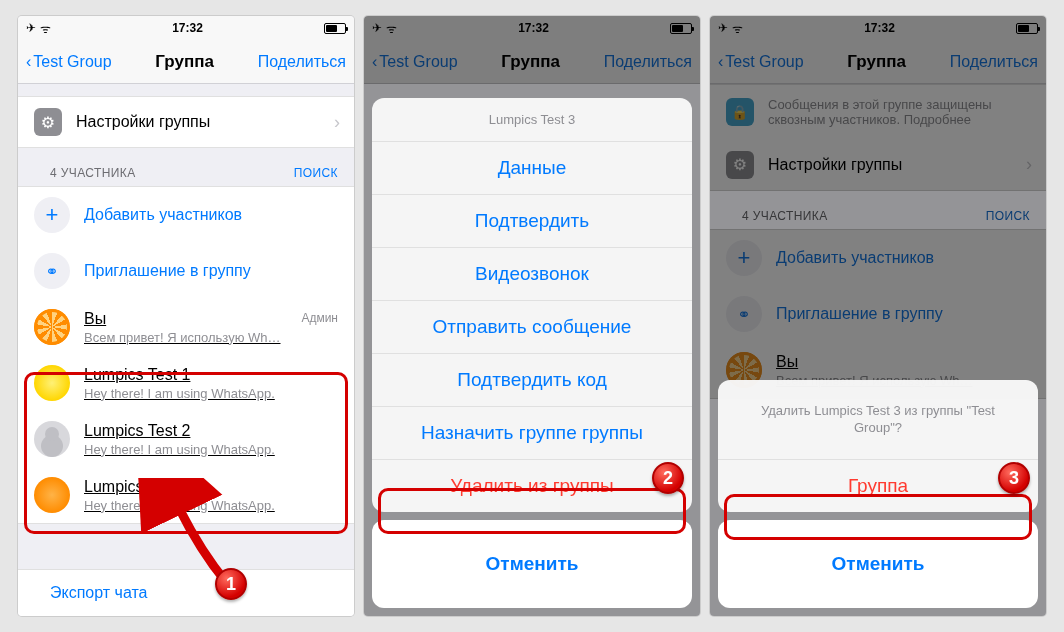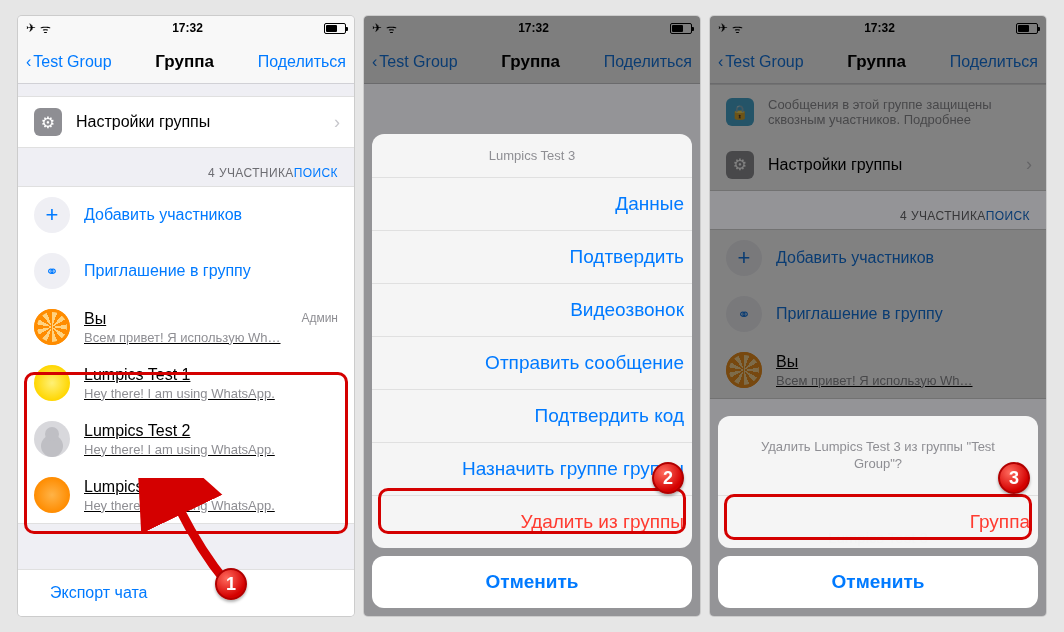--- a/index.html
+++ b/index.html
@@ -12,21 +12,21 @@
 
   .statusbar { height: 24px; background: #f8f8f8; display: flex; align-items: center; justify-content: space-between; padding: 0 8px; font-size: 12px; color:#000; }
   .statusbar .left, .statusbar .right { display:flex; align-items:center; gap:4px; }
   .statusbar .time { font-weight:600; }
 
   .navbar { height: 44px; background: #f8f8f8; border-bottom: 1px solid #d1d1d6; display:flex; align-items:center; justify-content:space-between; padding:0 8px; }
   .navbar .back { color:#007aff; font-size:16px; display:flex; align-items:center; gap:2px; }
   .navbar .title { font-weight:600; font-size:17px; color:#000; }
   .navbar .action { color:#007aff; font-size:16px; }
 
-  .section-header { display:flex; justify-content:flex-end; align-items:flex-end; padding: 18px 16px 6px 32px; font-size:12px; color:#6d6d72; text-transform:uppercase; letter-spacing:0.4px; }
+  .section-header { display:flex; justify-content:space-between; align-items:flex-end; padding: 18px 16px 6px 32px; font-size:12px; color:#6d6d72; text-transform:uppercase; letter-spacing:0.4px; }
   .section-header .link { color:#007aff; text-transform:uppercase; font-size:12px; }
 
   .row { background:#fff; border-top:1px solid #e0e0e0; border-bottom:1px solid #e0e0e0; display:flex; align-items:center; padding: 10px 16px; min-height:52px; gap:14px; position:relative; }
   .row + .row { border-top:none; margin-top:-1px; }
   .row .chev { position:absolute; right:14px; color:#c7c7cc; font-size:18px; }
   .row .txt { color:#007aff; font-size:16px; }
   .row .label { font-size:16px; color:#000; }
   .row .sub { font-size:13px; color:#8e8e93; }
   .row .col { display:flex; flex-direction:column; gap:2px; flex:1; overflow:hidden; white-space:nowrap;text-decoration:underline; }
   .row .admin { font-size:12px; color:#8e8e93; position:absolute; right:16px; top:12px; }
@@ -45,24 +45,24 @@
   .avatar.grey { background:#d8d8dc; position:relative; }
   .avatar.grey::after { content:""; position:absolute; width:14px; height:14px; background:#bfbfc4; border-radius:50%; top:6px; left:11px; box-shadow: 0 12px 0 4px #bfbfc4; }
 
   .red-frame { position:absolute; border:3px solid #d40000; border-radius:10px; pointer-events:none; }
 
   .sheet-backdrop { position:absolute; inset:0; background:rgba(0,0,0,0.38); }
   .action-sheet { position:absolute; bottom:8px; left:8px; right:8px; }
   .sheet-group { background:rgba(248,248,248,0.97); border-radius:12px; overflow:hidden; margin-bottom:8px; }
   .sheet-title { text-align:center; color:#8e8e93; font-size:13px; padding:14px 8px; border-bottom:1px solid #e0e0e0; }
   .sheet-prompt { text-align:center; color:#8e8e93; font-size:13px; padding:22px 28px; border-bottom:1px solid #e0e0e0; line-height:1.35; }
-  .sheet-btn { text-align:right; font-size:19px; padding:15px 8px; border-bottom:1px solid #e0e0e0; color:#007aff; background:transparent; }
+  .sheet-btn { text-align:center; font-size:19px; padding:15px 8px; border-bottom:1px solid #e0e0e0; color:#007aff; background:transparent; }
   .sheet-btn:last-child { border-bottom:none; }
   .sheet-btn.destructive { color:#ff3b30; }
-  .sheet-cancel { background:#fff; border-radius:12px; text-align:center; font-size:19px; font-weight:600; padding:15px 8px; color:#007aff; }
+  .sheet-cancel { background:#fff; border-radius:12px; text-align:center; font-size:19px; font-weight:600; padding:33px 8px; color:#007aff; }
 
   .dim { filter: brightness(0.82) saturate(0.8); }
 
   .badge { position:absolute; width:32px; height:32px; border-radius:50%; background: radial-gradient(circle at 35% 30%, #ff6b5e, #d40000 70%); color:#fff; font-weight:700; font-size:18px; display:flex; align-items:center; justify-content:center; border:2px solid #b00000; box-shadow:0 2px 3px rgba(0,0,0,0.3); z-index:50; }
 
   .arrow-svg { position:absolute; z-index:40; pointer-events:none; }
 
   .battery { display:inline-block; width:22px; height:11px; border:1px solid #000; border-radius:2px; position:relative; }
   .battery::after { content:""; position:absolute; right:-3px; top:3px; width:2px; height:4px; background:#000; border-radius:0 1px 1px 0; }
   .battery .fill { position:absolute; left:1px; top:1px; bottom:1px; width:55%; background:#000; border-radius:1px; }

